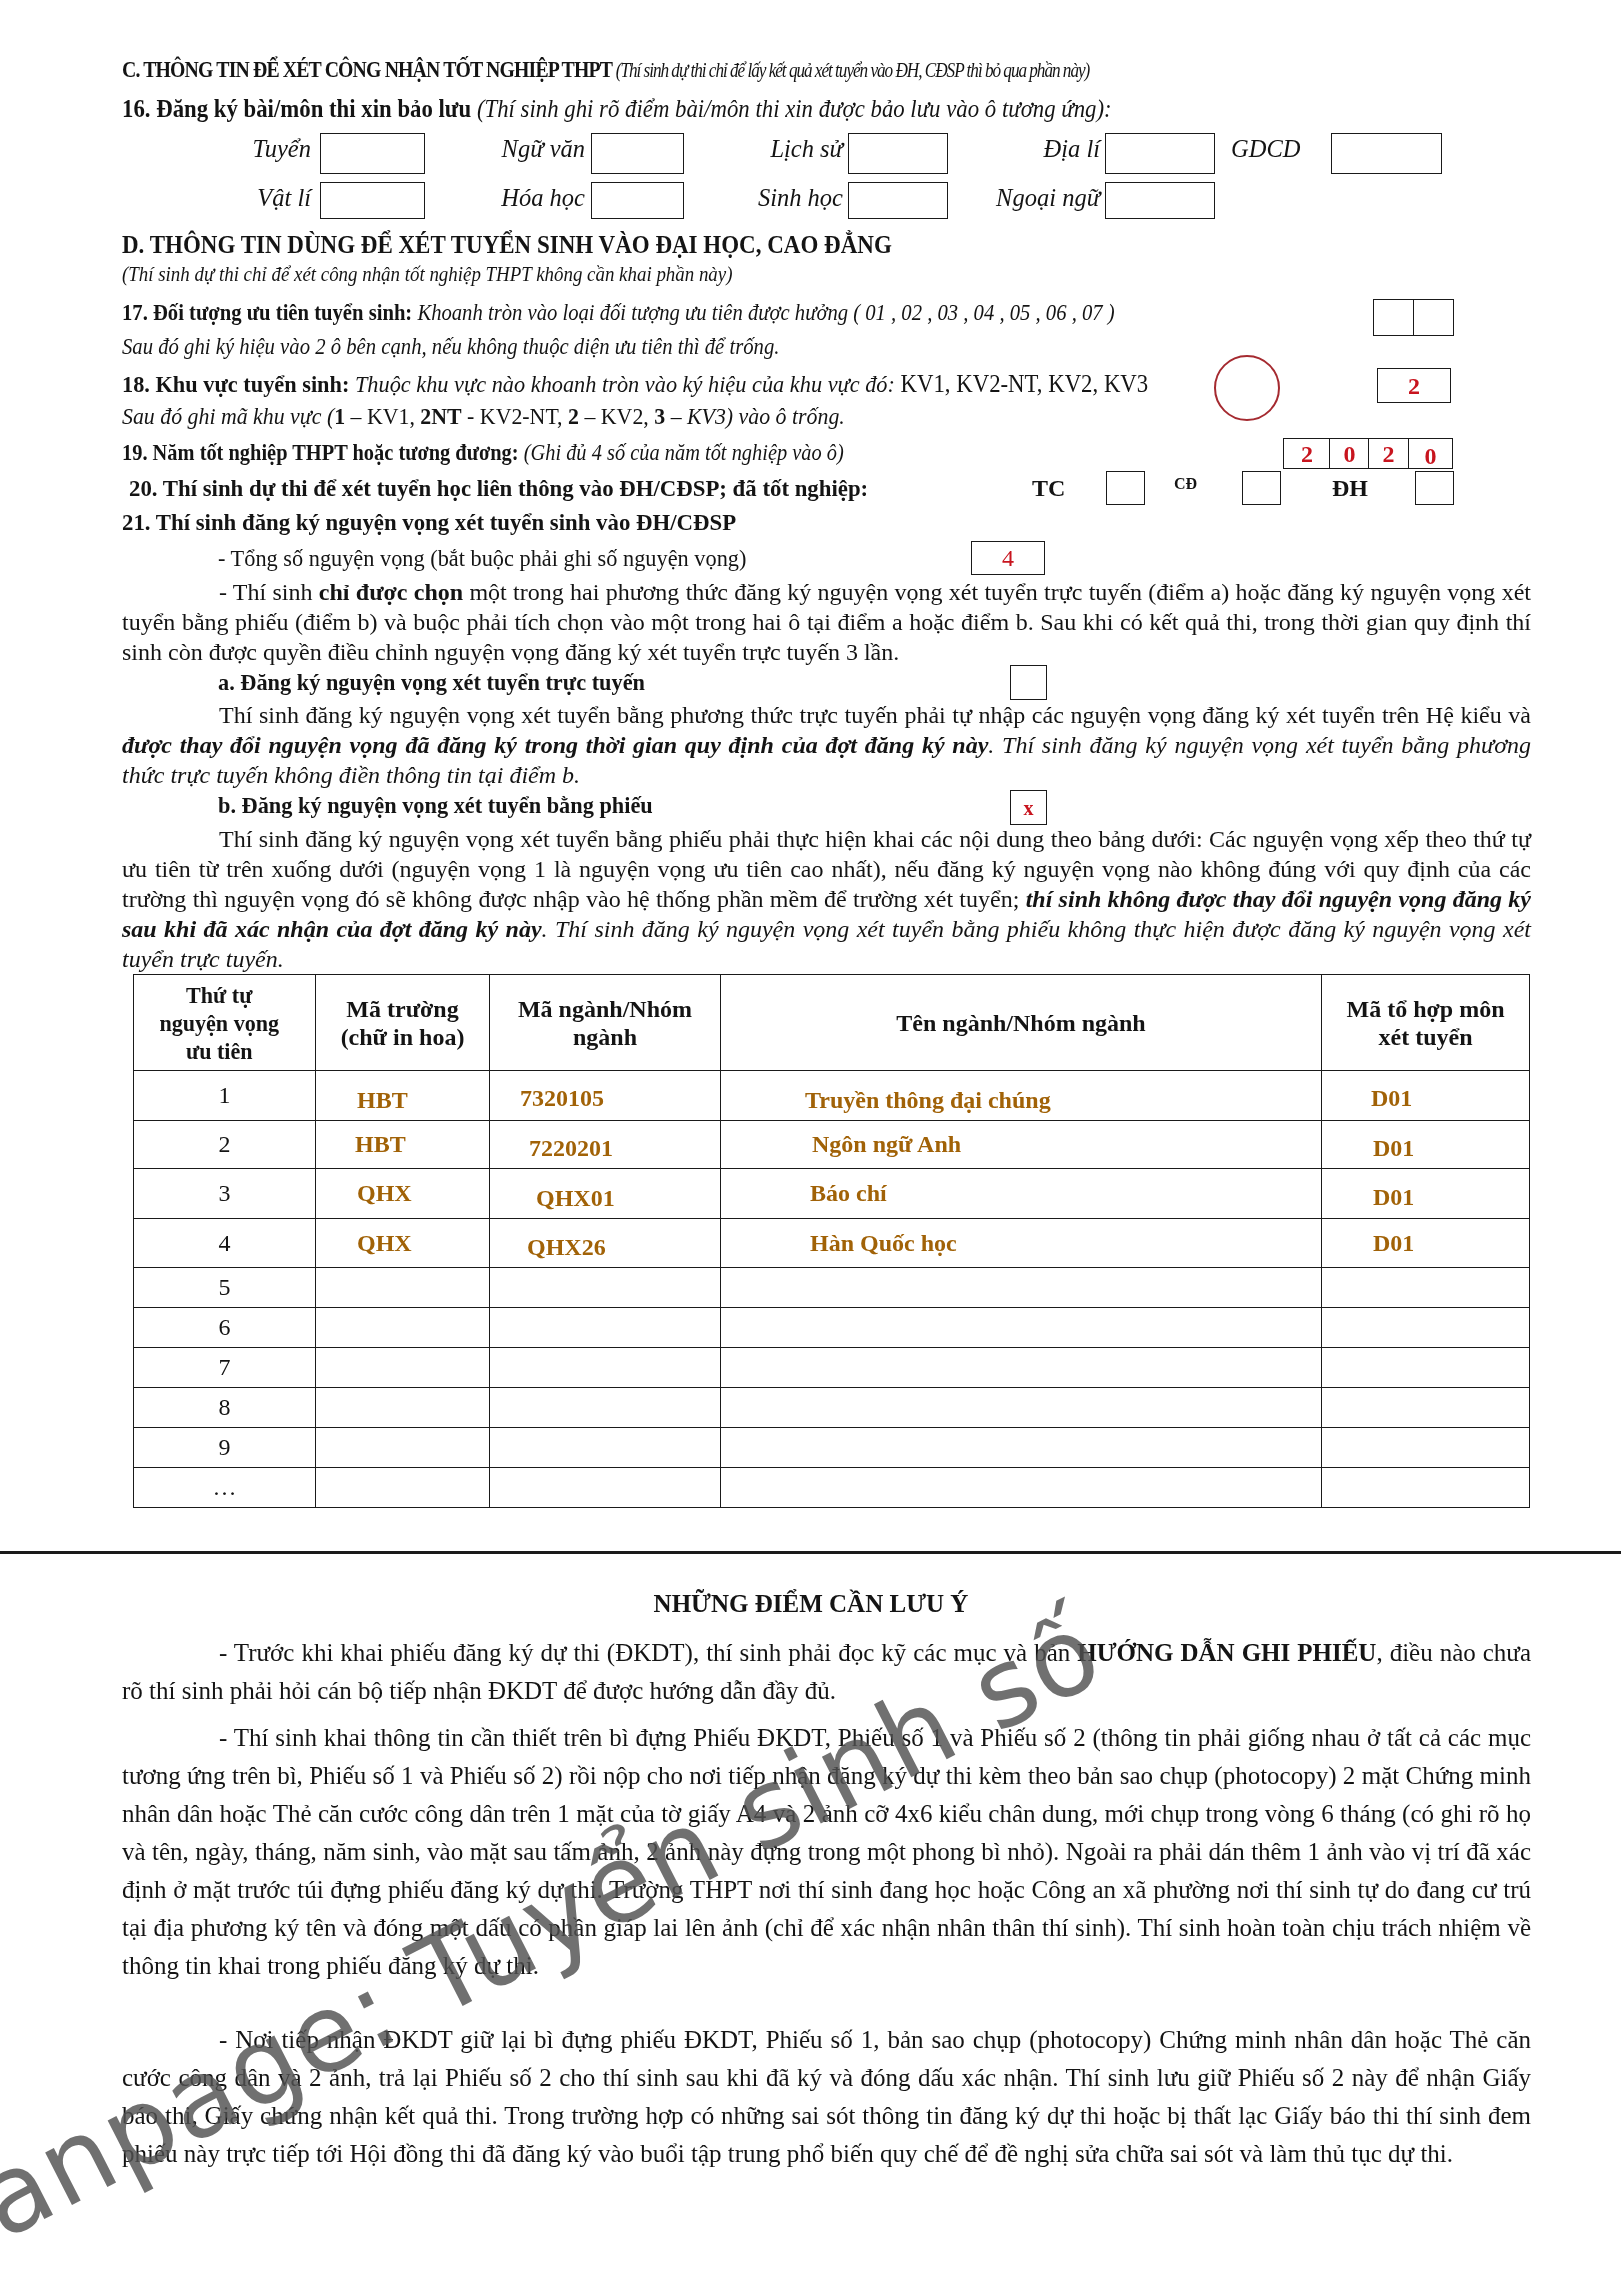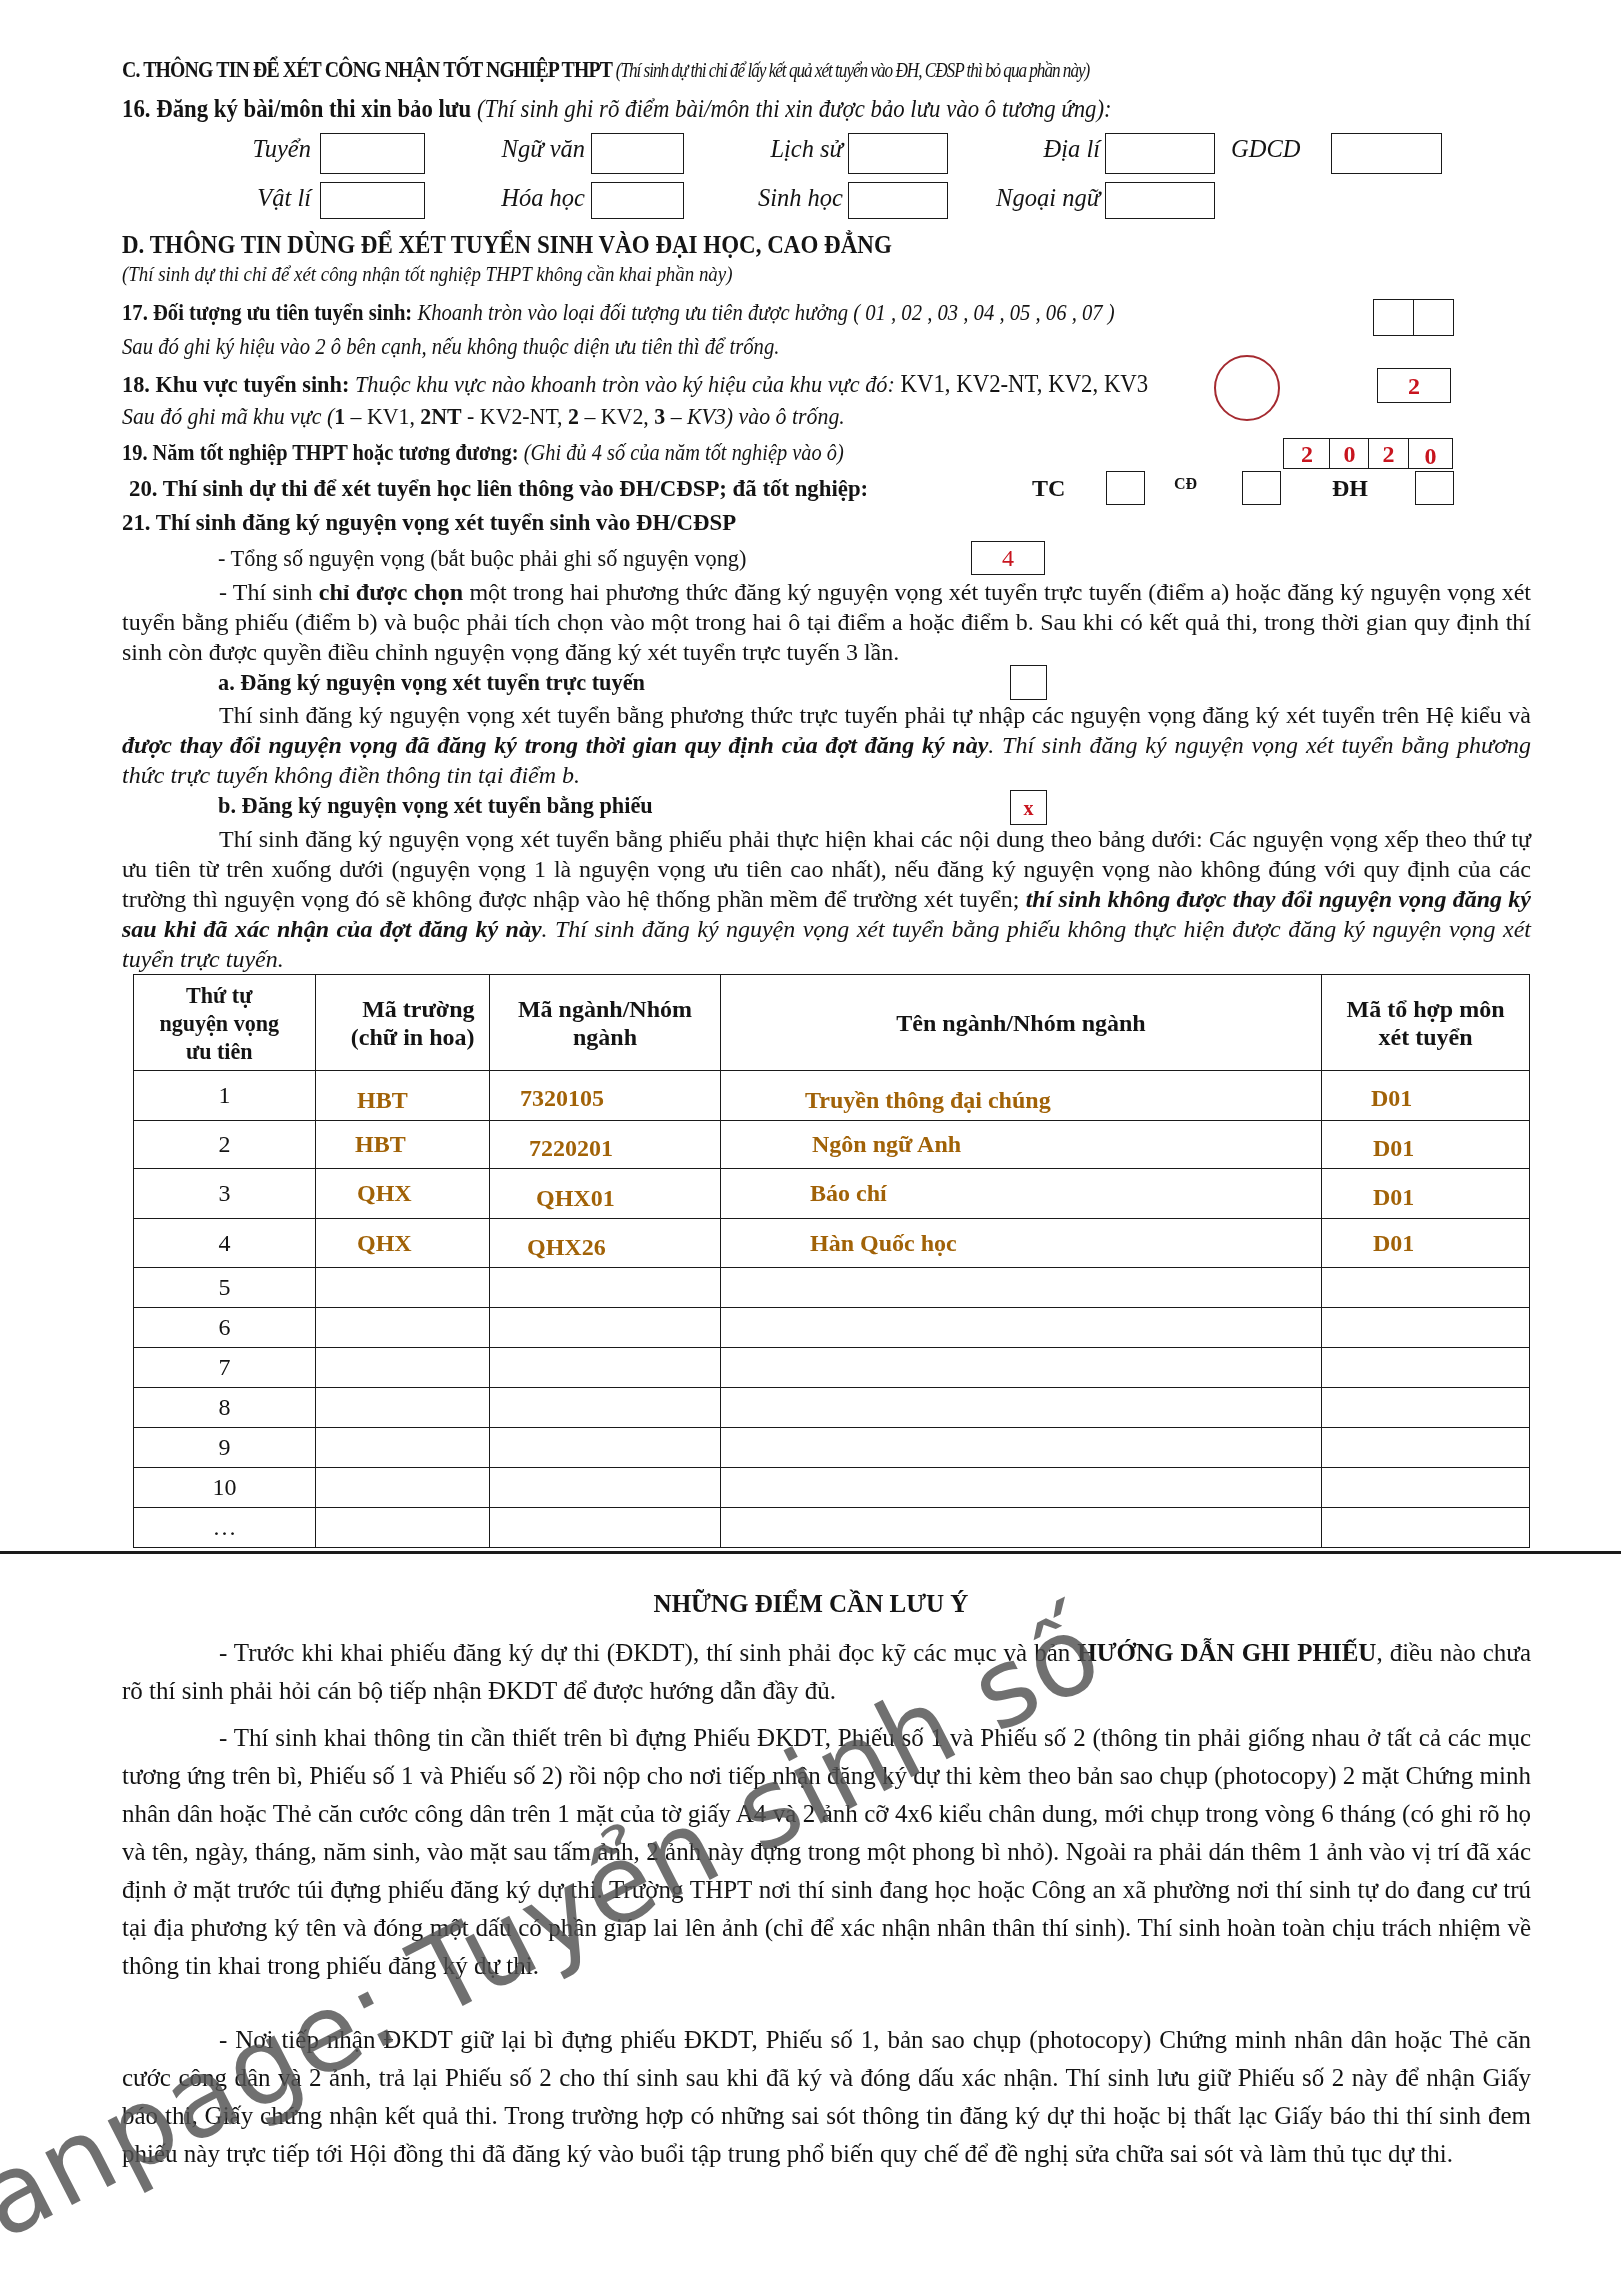--- a/index.html
+++ b/index.html
@@ -200,21 +200,21 @@
   <colgroup>
     <col style="width:182px">
       <col style="width:174px">
       <col style="width:231px">
       <col style="width:601px">
       <col style="width:208px">
   </colgroup>
   <thead>
     <tr>
       <th><span class="cond" style="transform: scaleX(0.92); display:inline-block; width:144px; white-space:normal;">Thứ tự nguyện vọng ưu tiên</span></th>
-      <th><span style="display:inline-block; width:144px; white-space:normal;text-align:right;">Mã trường (chữ in hoa)</span></th>
+      <th><span style="display:inline-block; width:144px; white-space:normal;">Mã trường (chữ in hoa)</span></th>
       <th><span style="display:inline-block; width:203px; white-space:normal;">Mã ngành/Nhóm ngành</span></th>
       <th><span>Tên ngành/Nhóm ngành</span></th>
       <th><span style="display:inline-block; width:169px; white-space:normal;">Mã tổ hợp môn xét tuyển</span></th>
     </tr>
   </thead>
   <tbody>
     <tr>
       <td class="num">1</td>
       <td class="fill" style="padding-left:41px; padding-top:10px;">HBT</td>
       <td class="fill" style="padding-left:30px; padding-top:5px;">7320105</td>
@@ -271,27 +271,20 @@
       <td class="fill"></td>
     </tr>
     <tr>
       <td class="num">9</td>
       <td class="fill"></td>
       <td class="fill"></td>
       <td class="fill"></td>
       <td class="fill"></td>
     </tr>
     <tr>
-      <td class="num">10</td>
-      <td class="fill"></td>
-      <td class="fill"></td>
-      <td class="fill"></td>
-      <td class="fill"></td>
-    </tr>
-    <tr>
       <td class="num">…</td>
       <td class="fill"></td>
       <td class="fill"></td>
       <td class="fill"></td>
       <td class="fill"></td>
     </tr>
   </tbody>
 </table>
 
 <div id="divider"></div>

